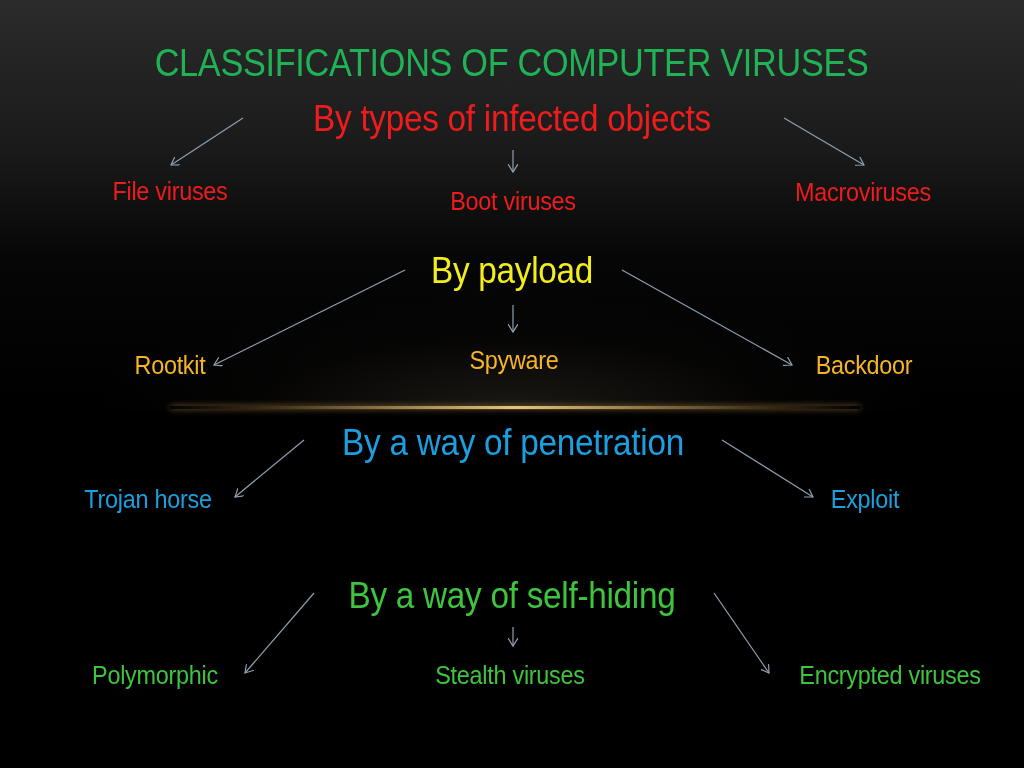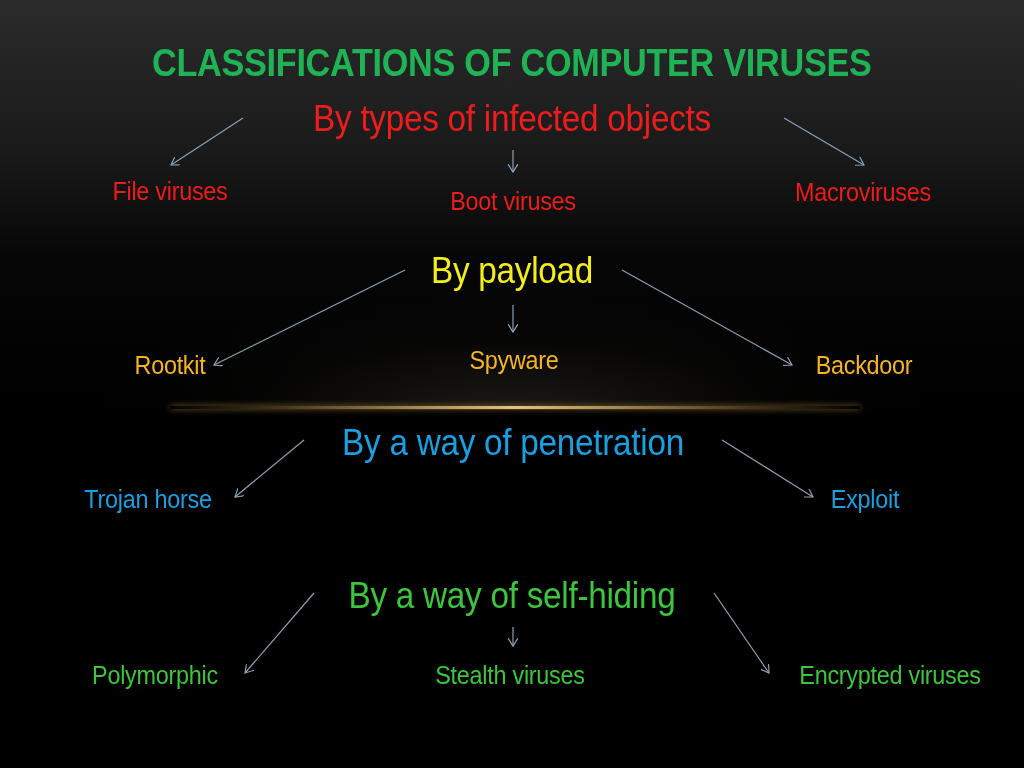--- a/index.html
+++ b/index.html
@@ -12,21 +12,21 @@
     position:absolute; left:100px; top:300px; width:824px; height:110px;
     background: radial-gradient(ellipse at 50% 100%, rgba(60,55,45,0.45) 0%, rgba(20,18,15,0.2) 45%, rgba(0,0,0,0) 75%);
     pointer-events:none;
   }
   .divider {
     position:absolute; left:170px; top:406px; width:690px; height:3px;
     background: linear-gradient(to right, rgba(0,0,0,0) 0%, rgba(120,90,40,0.5) 15%, #e8c27a 50%, rgba(120,90,40,0.5) 85%, rgba(0,0,0,0) 100%);
     box-shadow: 0 0 6px rgba(230,180,90,0.6);
   }
   .t { position:absolute; white-space:nowrap; letter-spacing:-0.3px; transform: scaleX(0.9); transform-origin: center; }
-  .title { left:0; width:1024px; text-align:center; top:42px; font-size:38px; transform:none;font-weight:bold; }
+  .title { left:0; width:1024px; text-align:center; top:42px; font-size:38px; transform:none; }
   .title span { display:inline-block; transform:scaleX(0.9); }
   .cat { font-size:37px; }
   .leaf { font-size:26px; }
   svg.arrows { position:absolute; left:0; top:0; }
 </style>
 </head>
 <body>
 
 <div class="glow-area"></div>
 <div class="divider"></div>

